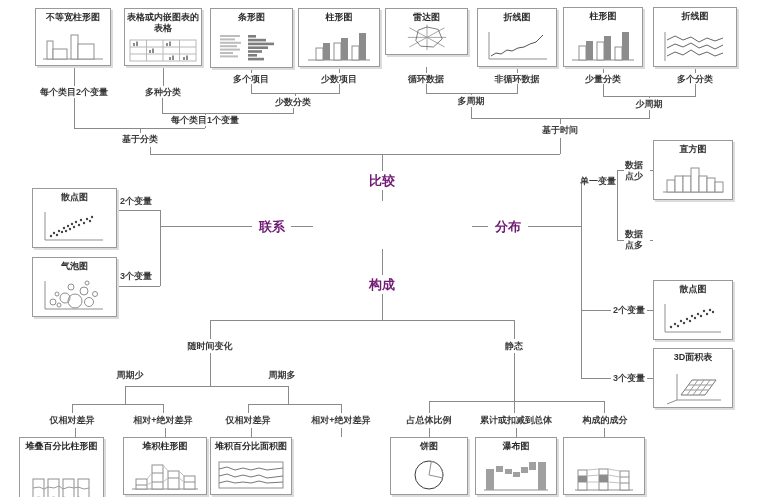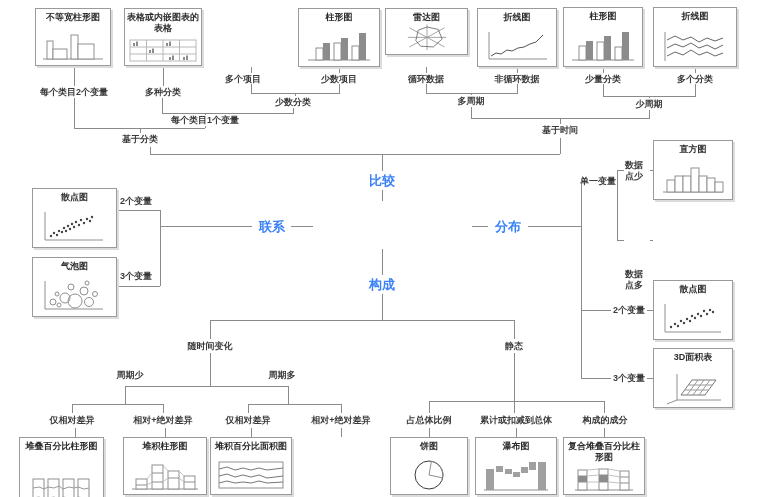--- a/index.html
+++ b/index.html
@@ -8,21 +8,21 @@
   .wires{position:absolute;left:0;top:0;width:768px;height:497px;}
   .wires path{stroke:#8a8a8a;stroke-width:1;fill:none;}
   .cbox{position:absolute;background:#fff;border:1px solid #9a9a9a;box-shadow:2px 2px 0 #dcdcdc;
         box-sizing:border-box;display:flex;flex-direction:column;align-items:center;}
   .cbox-title{font-size:9px;font-weight:700;color:#2d2d2d;text-align:center;line-height:1.25;
               padding:3px 2px 0 2px;}
   .cbox svg{display:block;margin-top:auto;margin-bottom:2px;}
   .lbl{position:absolute;font-size:9px;font-weight:700;color:#3a3a3a;white-space:nowrap;
        transform:translateX(-50%);line-height:1.2;}
   .lbl.twoline{white-space:normal;transform:none;width:20px;text-align:left;}
-  .branch{position:absolute;font-size:13px;font-weight:700;color:#3b82f6;white-space:nowrap;
+  .branch{position:absolute;font-size:13px;font-weight:700;color:#701a75;white-space:nowrap;
           transform:translateX(-50%);}
   .qbox{position:absolute;left:313px;top:201px;width:159px;height:48px;border:1px solid #8a8a8a;
         background:#fff;box-sizing:border-box;display:flex;align-items:center;justify-content:center;
         font-size:19px;font-weight:700;color:#1f1f1f;letter-spacing:1px;}
   .mini line,.mini polyline,.mini path{stroke:#8f8f8f;fill:none;}
   .mini rect.o{stroke:#8f8f8f;fill:#ffffff;}
   .mini rect.s{fill:#8c8c8c;stroke:none;}
   .mini rect.lt{fill:#bdbdbd;stroke:none;}
   .mini rect.dk{fill:#7e7e7e;stroke:none;}
   .mini rect.wf{fill:#a0a0a0;stroke:none;}
@@ -138,20 +138,41 @@
       <rect x="22" y="11" width="2" height="3"></rect>
           <rect x="25" y="9.5" width="2" height="4.5"></rect>
       <rect x="42" y="18" width="2" height="3"></rect>
           <rect x="45" y="16.5" width="2" height="4.5"></rect>
       <rect x="56" y="18" width="2" height="3"></rect>
           <rect x="59" y="16.5" width="2" height="4.5"></rect>
         </g>
     </svg>
   </div>
 
+  <div class="cbox" style="left:210px;top:8px;width:83px;height:60px;">
+    <div class="cbox-title">条形图</div>
+    <svg class="mini" width="76" height="36" viewBox="0 0 76 36">
+      <g>
+        <rect class="lt" x="6" y="6" width="20" height="2"></rect>
+          <rect class="lt" x="6" y="9.4" width="15" height="2"></rect>
+        <rect class="lt" x="6" y="12.8" width="21" height="2"></rect>
+          <rect class="lt" x="6" y="16.2" width="17" height="2"></rect>
+        <rect class="lt" x="6" y="19.6" width="20" height="2"></rect>
+          <rect class="lt" x="6" y="23" width="13" height="2"></rect>
+        <rect class="lt" x="6" y="26.4" width="18" height="2"></rect>
+        <rect class="dk" x="34" y="6" width="8" height="2.6"></rect>
+          <rect class="dk" x="34" y="9.8" width="18" height="2.6"></rect>
+        <rect class="dk" x="34" y="13.6" width="26" height="2.6"></rect>
+          <rect class="dk" x="34" y="17.4" width="20" height="2.6"></rect>
+        <rect class="dk" x="34" y="21.2" width="14" height="2.6"></rect>
+          <rect class="dk" x="34" y="25" width="9" height="2.6"></rect>
+        <rect class="dk" x="34" y="28.8" width="16" height="2.6"></rect>
+      </g>
+    </svg>
+  </div>
 
   <div class="cbox" style="left:298px;top:8px;width:82px;height:59px;">
     <div class="cbox-title">柱形图</div>
     <svg class="mini" width="74" height="36" viewBox="0 0 74 36">
       <path d="M6,32 H68"></path>
       <rect class="o" x="14" y="20" width="7" height="12"></rect>
         <rect class="s" x="21" y="15" width="7" height="17"></rect>
       <rect class="o" x="32" y="15" width="7" height="17"></rect>
         <rect class="s" x="39" y="10" width="7" height="22"></rect>
       <rect class="o" x="50" y="18" width="7" height="14"></rect>
@@ -193,21 +214,21 @@
     <svg class="mini" width="76" height="36" viewBox="0 0 76 36">
       <path d="M8,4 V33"></path>
       <polyline style="stroke:#666" points="10,12 18,8 26,12 34,9 42,14 50,10 58,13 66,10"></polyline>
       <polyline style="stroke:#666" points="10,20 18,16 26,19 34,15 42,20 50,17 58,21 66,17"></polyline>
       <polyline style="stroke:#666" points="10,28 18,24 26,27 34,22 42,27 50,24 58,28 66,25"></polyline>
     </svg>
   </div>
 
   <div class="lbl" style="left:74px;top:87px;">每个类目2个变量</div>
   <div class="lbl" style="left:163px;top:87px;">多种分类</div>
-  <div class="lbl" style="left:243px;top:74px;">多个项目</div>
+  <div class="lbl" style="left:251px;top:74px;">多个项目</div>
   <div class="lbl" style="left:339px;top:74px;">少数项目</div>
   <div class="lbl" style="left:426px;top:74px;">循环数据</div>
   <div class="lbl" style="left:517px;top:74px;">非循环数据</div>
   <div class="lbl" style="left:603px;top:74px;">少量分类</div>
   <div class="lbl" style="left:695px;top:74px;">多个分类</div>
   <div class="lbl" style="left:293px;top:97px;">少数分类</div>
   <div class="lbl" style="left:205px;top:115px;">每个类目1个变量</div>
   <div class="lbl" style="left:140px;top:134px;">基于分类</div>
   <div class="lbl" style="left:471px;top:96px;">多周期</div>
   <div class="lbl" style="left:649px;top:99px;">少周期</div>
@@ -297,21 +318,21 @@
   <div class="cbox" style="left:653px;top:348px;width:80px;height:60px;">
     <div class="cbox-title">3D面积表</div>
     <svg class="mini" width="72" height="38" viewBox="0 0 72 38">
       <path d="M20,7 V33 M20,33 H64 M20,33 L10,37"></path>
       <path style="stroke:#777" d="M24,28 L35,13 H59 L48,28 Z"></path>
       <path style="stroke:#9a9a9a" d="M27.7,23 H51.7 M31.3,18 H55.3 M41,13 L30,28 M47,13 L36,28 M53,13 L42,28"></path>
     </svg>
   </div>
   <div class="lbl" style="left:598px;top:176px;">单一变量</div>
   <div class="lbl twoline" style="left:625px;top:160px;">数据点少</div>
-  <div class="lbl twoline" style="left:625px;top:229px;margin-top:40px;">数据点多</div>
+  <div class="lbl twoline" style="left:625px;top:229px;">数据点多</div>
   <div class="lbl" style="left:629px;top:305px;">2个变量</div>
   <div class="lbl" style="left:629px;top:373px;">3个变量</div>
 
   <div class="lbl" style="left:210px;top:341px;">随时间变化</div>
   <div class="lbl" style="left:514px;top:341px;">静态</div>
   <div class="lbl" style="left:130px;top:370px;">周期少</div>
   <div class="lbl" style="left:282px;top:370px;">周期多</div>
   <div class="lbl" style="left:72px;top:415px;">仅相对差异</div>
   <div class="lbl" style="left:163px;top:415px;">相对+绝对差异</div>
   <div class="lbl" style="left:248px;top:415px;">仅相对差异</div>
@@ -366,21 +387,20 @@
       <rect class="wf" x="7" y="13" width="8" height="21"></rect>
         <rect class="wf" x="17" y="10" width="7" height="6"></rect>
       <rect class="wf" x="26" y="13" width="7" height="5"></rect>
         <rect class="wf" x="34" y="16" width="7" height="5"></rect>
       <rect class="wf" x="42" y="11" width="7" height="6"></rect>
         <rect class="wf" x="50" y="6" width="7" height="8"></rect>
       <rect class="wf" x="59" y="6" width="8" height="28"></rect>
     </svg>
   </div>
   <div class="cbox" style="left:563px;top:437px;width:82px;height:58px;">
-    <div class="cbox-title">复合堆叠百分比柱形图</div>
     <svg class="mini" width="74" height="26" viewBox="0 0 74 26">
       <path d="M8,24 H66"></path>
       <rect class="o" x="11" y="4" width="9" height="20"></rect>
         <rect class="o" x="32" y="3" width="9" height="21"></rect>
       <rect class="o" x="53" y="5" width="9" height="19"></rect>
       <rect class="s" x="11" y="10" width="9" height="6"></rect>
         <rect class="s" x="32" y="9" width="9" height="7"></rect>
       <path style="stroke:#8f8f8f" d="M11,10 H20 M11,16 H20 M32,9 H41 M32,16 H41 M53,11 H62 M53,17 H62"></path>
       <path class="conn" d="M20,4 L32,3 M20,10 L32,9 M20,16 L32,16 M41,3 L53,5 M41,9 L53,11 M41,16 L53,17"></path>
     </svg>

